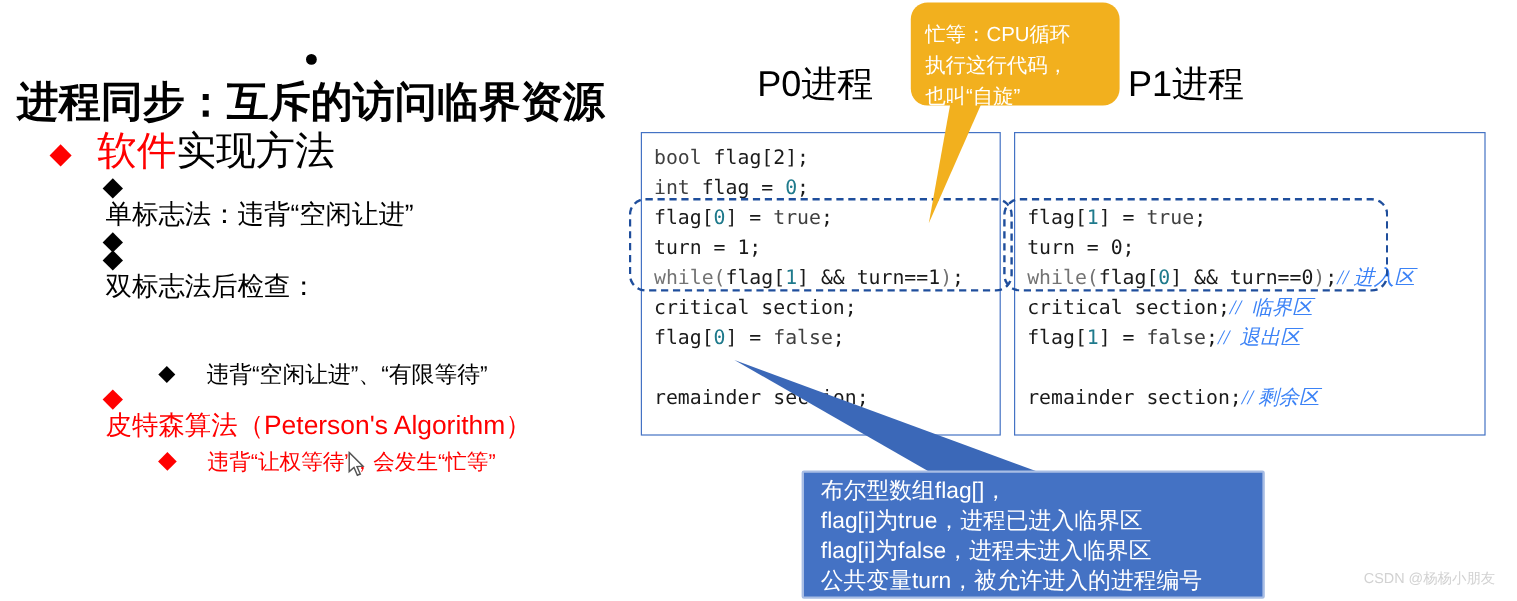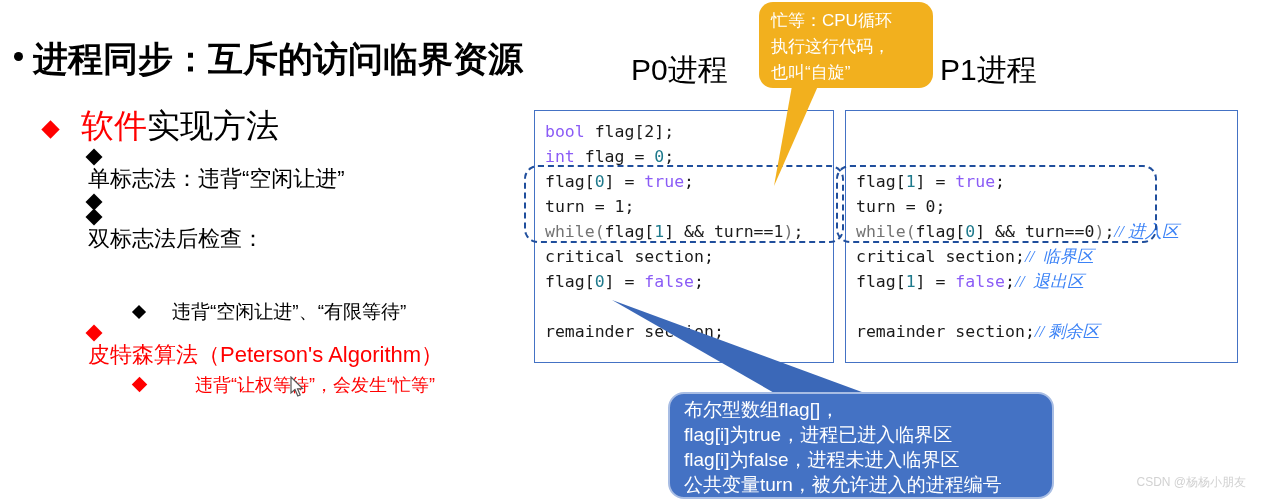--- a/index.html
+++ b/index.html
@@ -15,24 +15,25 @@
     width: 1264px;
     height: 501px;
     background: #ffffff;
     overflow: hidden;
   }
 
   
   .title-row {
     position: absolute;
     left: 14px;
-    top: 36px;
+    top: 45px;
     display: flex;
     align-items: center;
-    gap: 10px;
+    gap: 2px;
+    flex-direction: column;
   }
   .title-dot {
     width: 9px; height: 9px;
     background: #000;
     border-radius: 50%;
     margin-bottom: 6px;
   }
   .title-text {
     font-size: 35px;
     font-weight: bold;
@@ -70,21 +71,21 @@
   .lvl1 .btxt { font-size: 33px; }
 
   .lvl2 { padding-left: 66px; flex-direction: column; }
   .lvl2 .dia { margin-right: 24px; width: 12px; height: 12px; }
   .lvl2 .btxt { font-size: 22px; }
 
   .lvl3 { padding-left: 112px; margin-top: 45px; }
   .lvl3 .dia { margin-right: 28px; width: 10px; height: 10px; }
   .lvl3 .btxt { font-size: 19px; }
 
-  .lvl4 { padding-left: 112px; gap: 22px; }
+  .lvl4 { padding-left: 112px; }
   .lvl4 .dia { margin-right: 28px; width: 11px; height: 11px; }
   .lvl4 .btxt { font-size: 18px; }
 
   .btxt { color: #000; }
   .btxt.red { color: #FF0000; }
   .seg-red { color: #FF0000; }
 
   
   .proc-label {
     position: absolute;
@@ -107,21 +108,21 @@
   #panel-p1 { left: 845px; top: 110px; width: 393px; height: 253px; }
 
   .code-body {
     font-family: "DejaVu Sans Mono", "Liberation Mono", monospace;
     font-size: 16.5px;
     line-height: 25px;
     color: #1a1a1a;
     padding: 8px 0 0 10px;
     white-space: pre;
   }
-  .kw   { color: #8b5cf6; }
+  .kw   { color: #404040; }
   .kw2  { color: #737373; }
   .num  { color: #1F7A8C; }
   .cmt  {
     color: #3b82f6;
     font-family: "Liberation Serif", "DejaVu Serif", serif;
     font-style: italic;
     font-size: 17px;
   }
   .spacer { display:block; height: 25px; }
 
@@ -139,38 +140,38 @@
   
   #callout-yellow {
     position: absolute;
     left: 759px; top: 2px;
     width: 174px; height: 86px;
     background: #F2B01E;
     border-radius: 14px;
     color: #ffffff;
     font-size: 17px;
     line-height: 26px;
-    padding: 6px 10px 0 12px;
+    padding: 14px 10px 0 12px;
     box-sizing: border-box;
     white-space: pre-line;
   }
   #callout-yellow-tail {
     position: absolute;
     left: 758px; top: 86px;
     width: 120px; height: 102px;
   }
 
   
   #callout-blue {
     position: absolute;
     left: 668px; top: 392px;
     width: 386px; height: 107px;
     background: #4472C4;
     border: 2px solid #A8BDE4;
-    border-radius: 16px;
+    border-radius: 2px;
     color: #ffffff;
     font-size: 19px;
     line-height: 25px;
     padding: 3px 0 0 14px;
     box-sizing: border-box;
     white-space: pre-line;
   }
   #callout-blue-tail {
     position: absolute;
     left: 600px; top: 290px;

